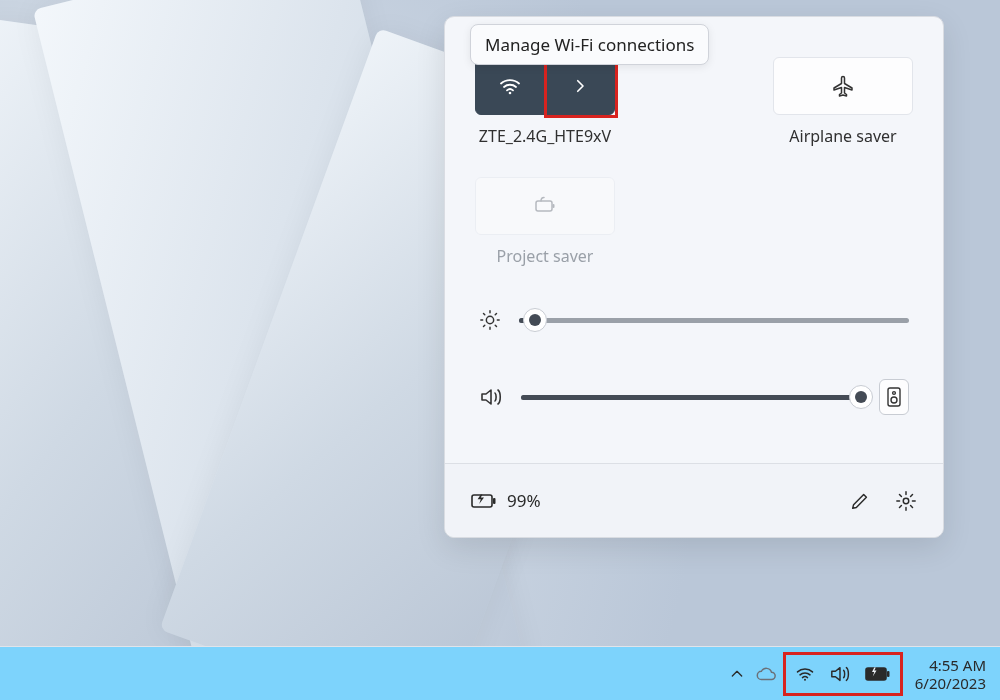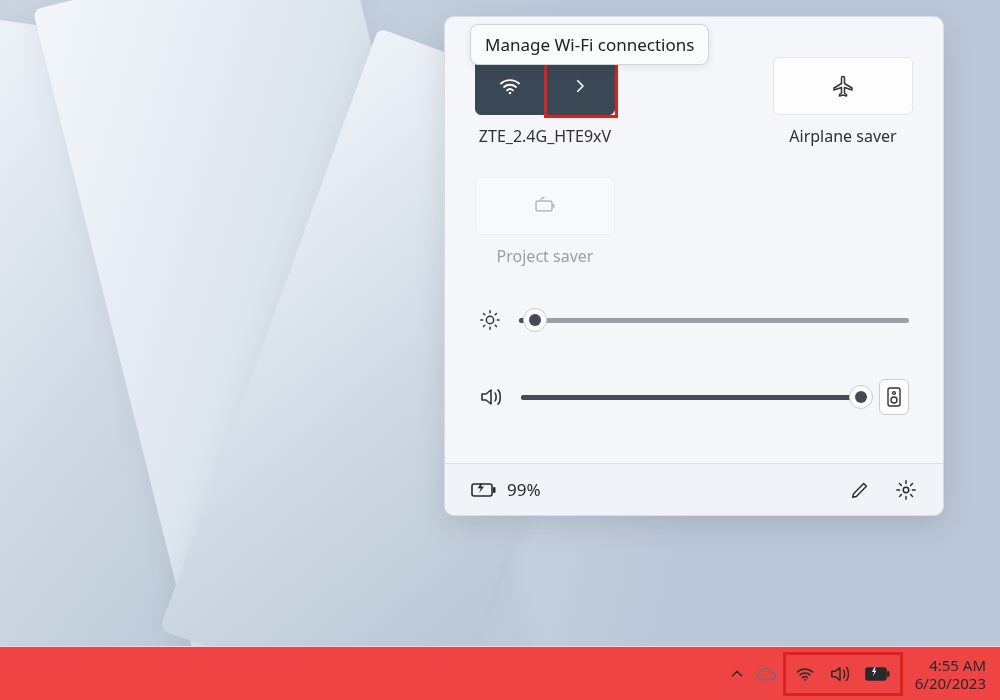--- a/index.html
+++ b/index.html
@@ -58,31 +58,31 @@
     background:#fff;border:1px solid #c8ccd3;transform:translate(-50%,-50%);
     display:flex;align-items:center;justify-content:center;
   }
   .thumb::after{content:"";width:12px;height:12px;border-radius:50%;background:#444b55;}
   .spk-select{
     width:28px;height:34px;border:1px solid #c8ccd3;border-radius:6px;background:#fdfdfe;
     display:flex;align-items:center;justify-content:center;cursor:pointer;
   }
   
   .panel-footer{
-    margin:0 -30px;padding:14px 26px;border-top:1px solid #dcdfe5;
+    margin:0 -30px;padding:25px 26px;border-top:1px solid #dcdfe5;
     display:flex;align-items:center;justify-content:space-between;font-size:17px;color:#2a2a2a;
     border-radius:0 0 10px 10px;background:#f1f3f8;
   }
   .footer-left{display:flex;align-items:center;gap:10px;}
   .footer-right{display:flex;align-items:center;gap:24px;}
   .iconbtn{cursor:pointer;display:inline-flex;}
   
   .taskbar{
     position:absolute;left:0;right:0;bottom:0;height:54px;
-    background:#ef4444;border-top:1px solid #e1e4ea;
+    background:#7dd3fc;border-top:1px solid #e1e4ea;
     display:flex;align-items:center;justify-content:flex-end;padding:0 14px;box-sizing:border-box;
   }
   .tray{display:flex;align-items:center;gap:10px;}
   .tray .group{display:flex;align-items:center;gap:14px;padding:4px 8px;}
   .clock{display:flex;flex-direction:column;align-items:flex-end;font-size:15px;line-height:18px;color:#2a2a2a;margin-left:6px;}
   svg{display:block;}
 </style>
 </head>
 <body>
 

